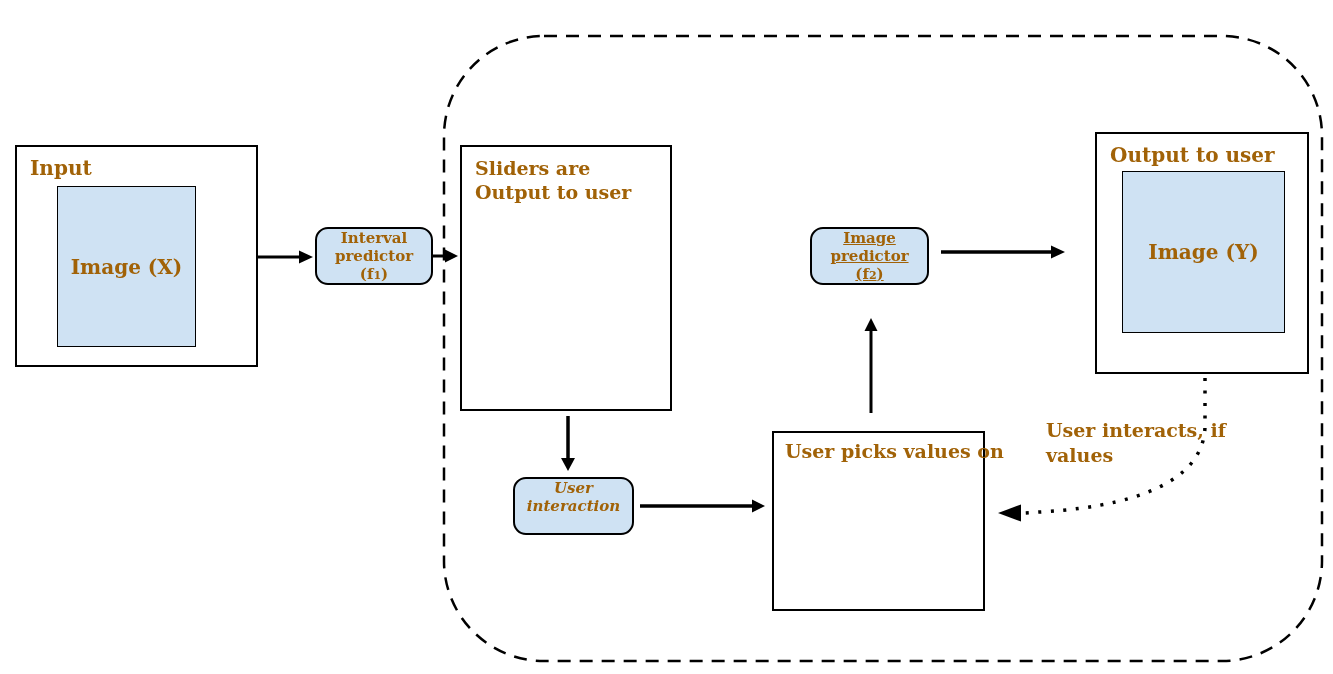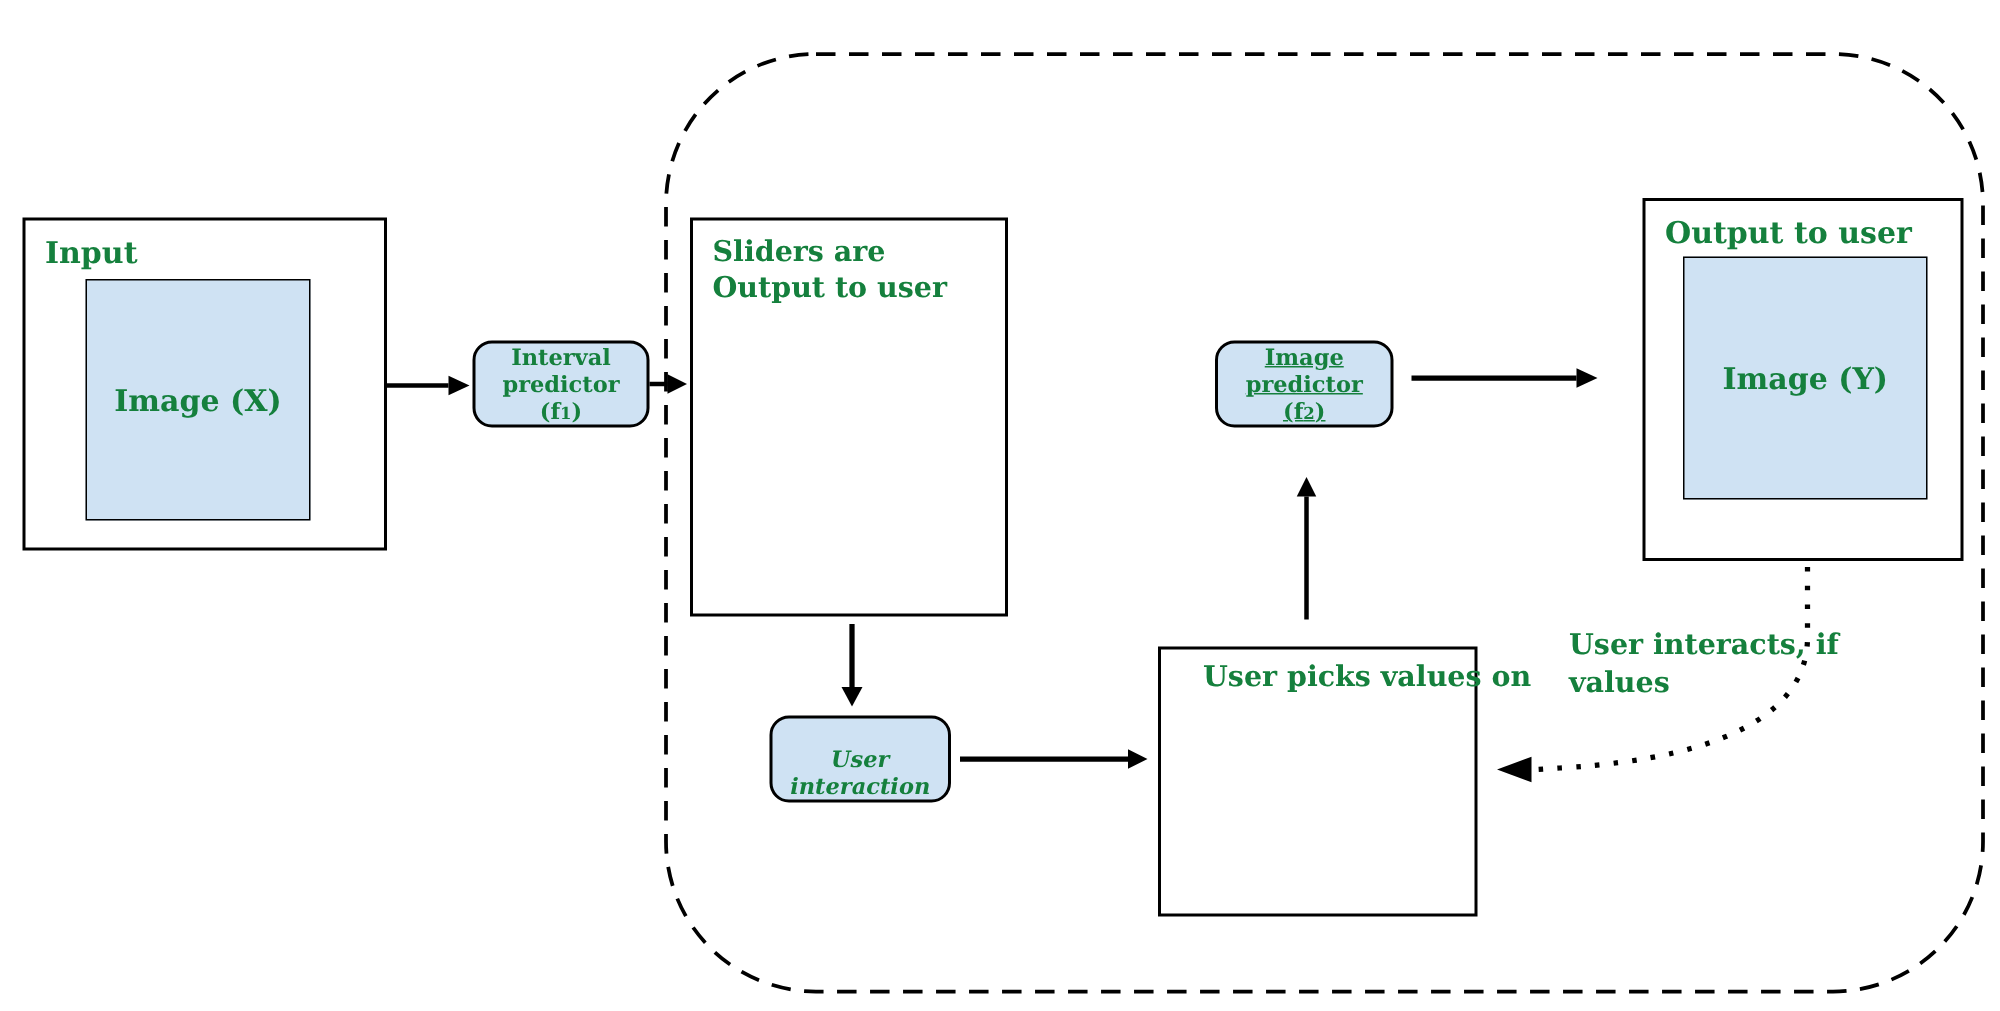--- a/index.html
+++ b/index.html
@@ -2,21 +2,21 @@
 <html><head>
 <meta charset="utf-8">
 <style>
   html, body { margin: 0; padding: 0; background: #ffffff; }
   .canvas {
     position: relative;
     width: 1333px;
     height: 674px;
     background: #ffffff;
     font-family: "DejaVu Serif", "Liberation Serif", serif;
-    color: #15803d;
+    color: #a16207;
     overflow: hidden;
   }
   .abs { position: absolute; box-sizing: border-box; }
 
   
   .rect-box {
     border: 2.5px solid #000;
     background: #ffffff;
   }
   .box-title {
@@ -40,21 +40,21 @@
   }
 
   
   .node {
     background: #cfe2f3;
     border: 2px solid #000;
     border-radius: 13px;
     display: flex;
     flex-direction: column;
     align-items: center;
-    justify-content: flex-end;
+    justify-content: flex-start;
     font-weight: 700;
     font-size: 15px;
     line-height: 1.2;
     text-align: center;
   }
   .node .fn-sub { font-size: 11px; }
 
   .annotation {
     font-weight: 700;
     font-size: 19px;
@@ -144,21 +144,21 @@
       <line x1="795" y1="558" x2="957" y2="558" stroke="#3d3d3d" stroke-width="2.5"></line>
       <rect x="791.5" y="554.5" width="7" height="7" fill="#000"></rect>
       <rect x="953.5" y="554.5" width="7" height="7" fill="#000"></rect>
       <ellipse cx="890" cy="557" rx="5.5" ry="7.5" fill="#ffff33" stroke="#000" stroke-width="1.2"></ellipse>
     </g>
   </svg>
 
   <div class="abs rect-box" style="left:15px; top:145px; width:243px; height:222px;">
     <div class="box-title lg">Input</div>
   </div>
-  <div class="abs img-box" style="left:57px; top:186px; width:150px; height:161px;align-items:center;">
+  <div class="abs img-box" style="left:57px; top:186px; width:139px; height:161px;align-items:center;">
     <span>Image (X)</span>
   </div>
 
   <div class="abs node" style="left:315px; top:227px; width:118px; height:58px;">
     <span>Interval</span>
     <span>predictor</span>
     <span><span>(f</span><span class="fn-sub">1</span><span>)</span></span>
   </div>
 
   <div class="abs rect-box" style="left:460px; top:145px; width:212px; height:266px;">
@@ -167,21 +167,21 @@
       <div>Output to user</div>
     </div>
   </div>
 
   <div class="abs node" style="left:513px; top:477px; width:121px; height:58px;font-style:italic;">
     <span>User</span>
     <span>interaction</span>
   </div>
 
   <div class="abs rect-box" style="left:772px; top:431px; width:213px; height:180px;">
-    <div class="box-title" style="padding:6px 28px;">
+    <div class="box-title" style="padding:6px 11px;">
       <div>User picks values on</div>
     </div>
   </div>
 
   <div class="abs node" style="left:810px; top:227px; width:119px; height:58px;text-decoration:underline;">
     <span>Image</span>
     <span>predictor</span>
     <span><span>(f</span><span class="fn-sub">2</span><span>)</span></span>
   </div>
 

